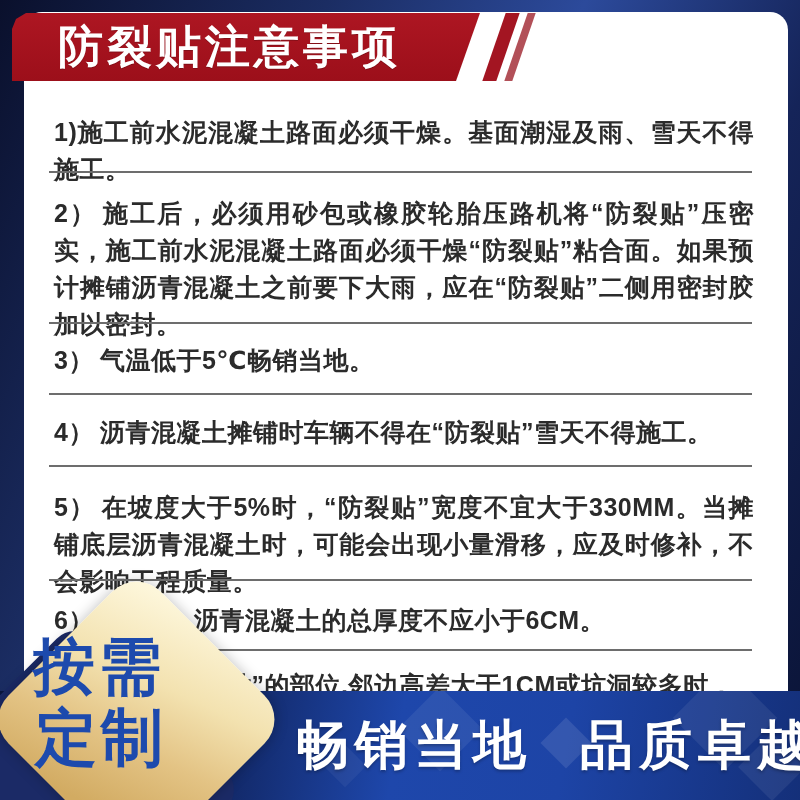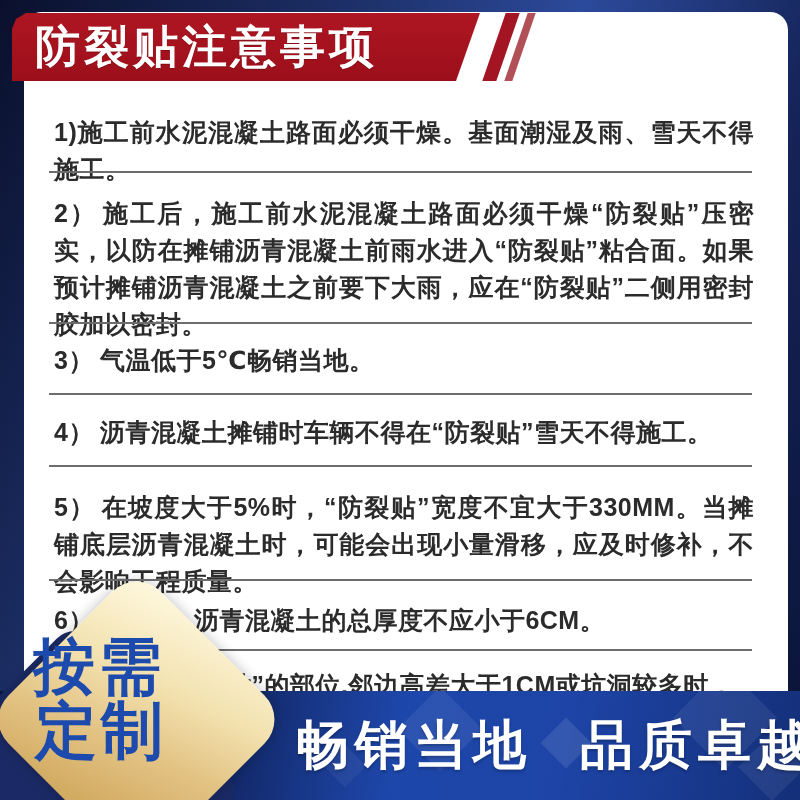--- a/index.html
+++ b/index.html
@@ -14,21 +14,21 @@
   }
   
   .banner{
     position:absolute;left:12px;top:13px;width:468px;height:68px;z-index:3;
     background:linear-gradient(180deg,#ad1622,#9c0f1a);
     clip-path:polygon(0 16px,4px 6px,14px 0,100% 0,calc(100% - 24px) 100%,0 100%);
     display:flex;align-items:center;
   }
   .banner-title{
     color:#fff;font-size:45px;font-weight:800;letter-spacing:4px;
-    padding-left:23px;white-space:nowrap;text-shadow:0 1px 0 rgba(0,0,0,.2);
+    padding-left:46px;white-space:nowrap;text-shadow:0 1px 0 rgba(0,0,0,.2);
   }
   .stripe{position:absolute;top:13px;height:68px;z-index:3;}
   .stripe.s1{left:494px;width:14px;background:#a31522;transform:skewX(-19deg);}
   .stripe.s2{left:516px;width:8px;background:#b25058;transform:skewX(-19deg);}
   
   .item{
     position:absolute;left:30px;right:34px;z-index:2;
     font-size:25px;line-height:37px;font-weight:600;color:#2b2b2b;
     letter-spacing:.5px;text-align:justify;
   }
@@ -68,34 +68,34 @@
     position:absolute;width:215px;height:215px;left:29px;top:612px;
     background:linear-gradient(160deg,#fdf6da 5%,#f3e2b0 35%,#e3c384 60%,#d2ab62 85%);
     transform:rotate(45deg);border-radius:34px;z-index:6;
     box-shadow:0 0 14px rgba(0,0,0,.25);
   }
   .badge{
     position:absolute;left:31px;top:636px;z-index:7;
     color:#1d4aad;font-weight:800;font-size:62px;line-height:62px;letter-spacing:4px;
     text-align:center;white-space:nowrap;
   }
-  .badge .bl2{display:block;margin-top:2px;margin-left:4px;}
+  .badge .bl2{display:block;margin-top:9px;margin-left:4px;}
 </style>
 </head>
 <body>
 
 <div class="card">
 
   <div class="item first i1">
     <span class="num">1)</span><span>施工前水泥混凝土路面必须干燥。基面潮湿及雨、雪天不得施工。</span>
   </div>
   <div class="sep l1"></div>
 
   <div class="item i2">
-    <span class="num">2）</span><span>施工后，施工前水泥混凝土路面必须干燥“防裂贴”压密实，以防在摊铺沥青混凝土前雨水进入“防裂贴”粘合面。如果预计摊铺沥青混凝土之前要下大雨，应在“防裂贴”二侧用密封胶加以密封。</span>
+    <span class="num">2）</span><span>施工后，必须用砂包或橡胶轮胎压路机将“防裂贴”压密实，施工前水泥混凝土路面必须干燥“防裂贴”粘合面。如果预计摊铺沥青混凝土之前要下大雨，应在“防裂贴”二侧用密封胶加以密封。</span>
   </div>
   <div class="sep l2"></div>
 
   <div class="item i3">
     <span class="num">3）</span><span>气温低于5℃畅销当地。</span>
   </div>
   <div class="sep l3"></div>
 
   <div class="item i4">
     <span class="num">4）</span><span>沥青混凝土摊铺时车辆不得在“防裂贴”雪天不得施工。</span>

